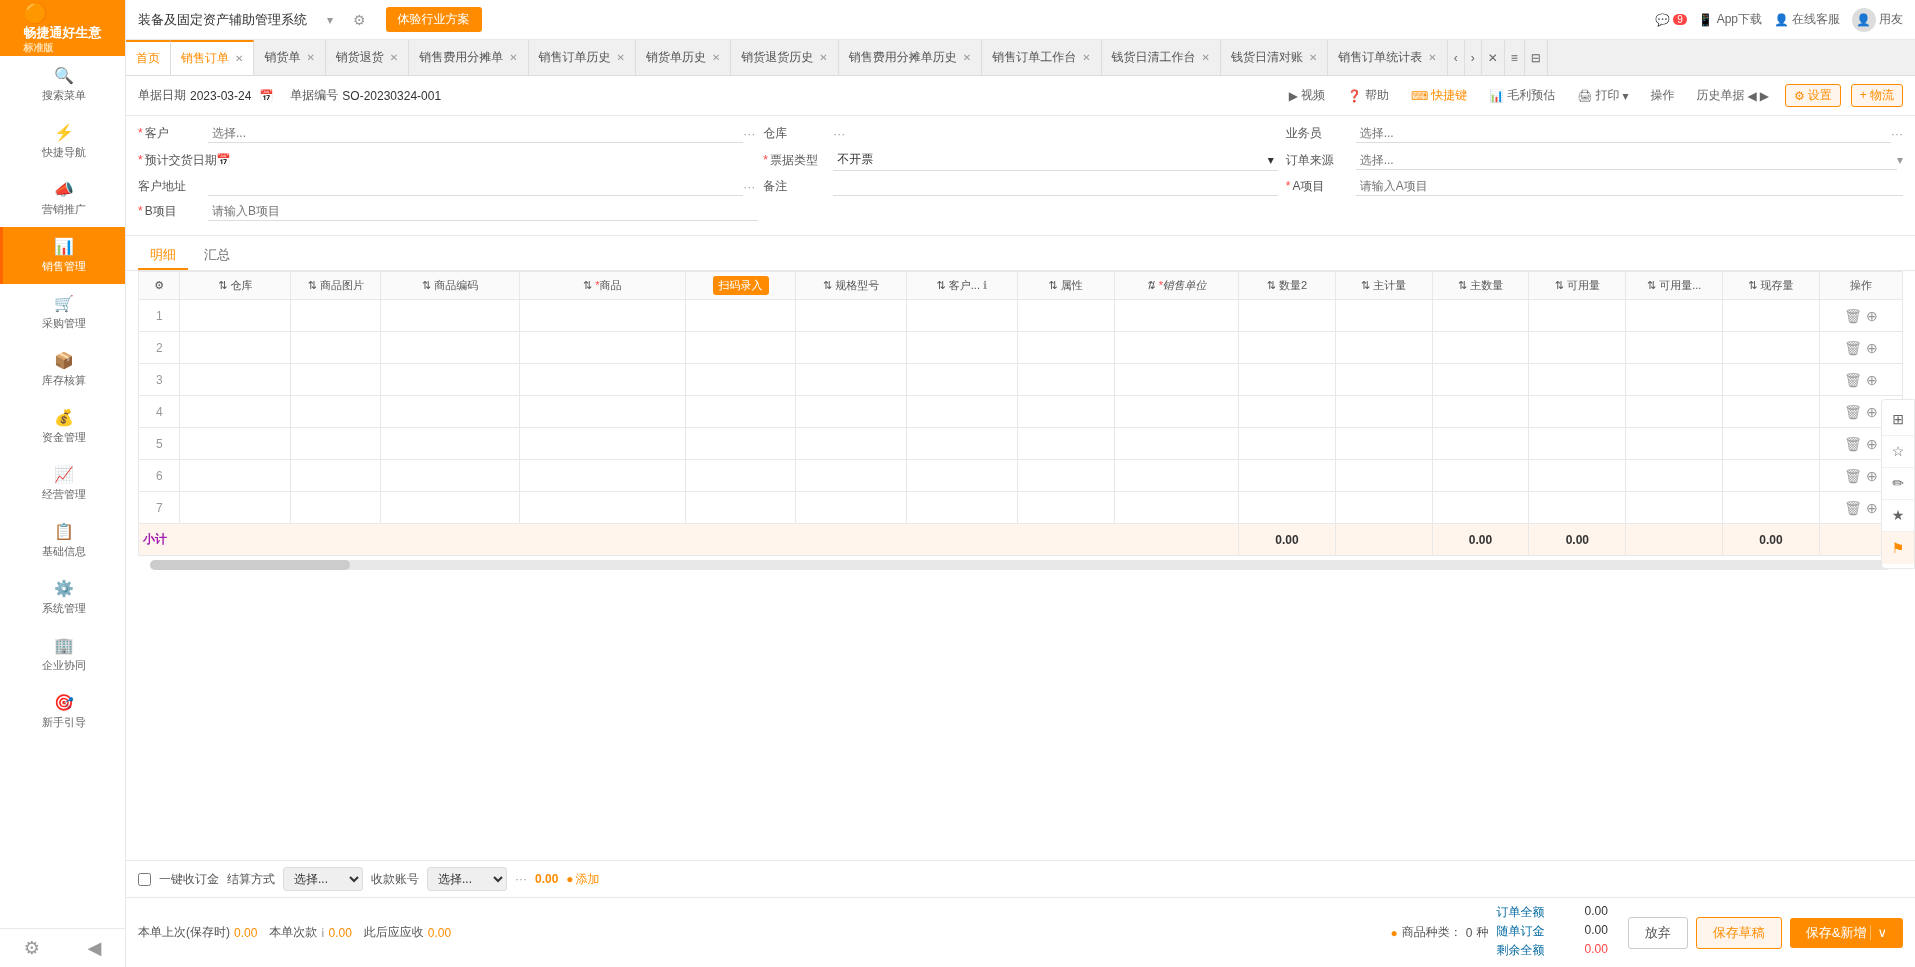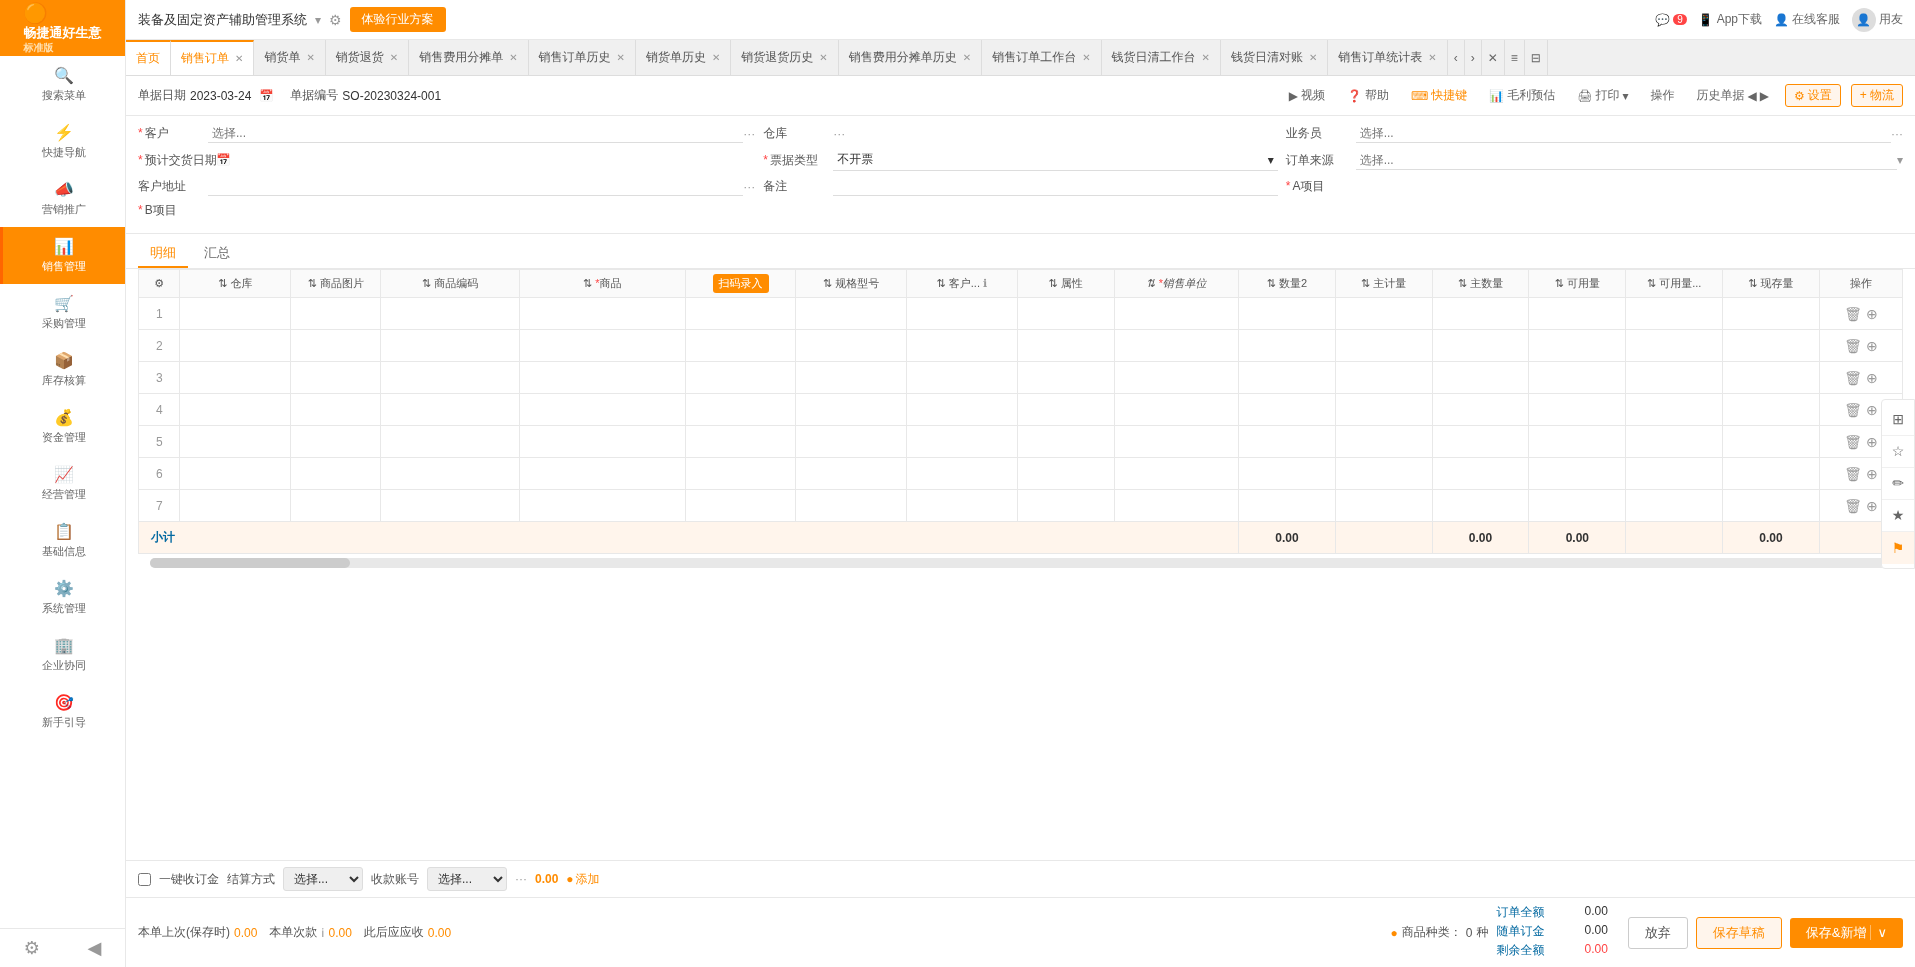--- a/index.html
+++ b/index.html
@@ -29,21 +29,21 @@
     .sidebar-bottom-item { cursor: pointer; color: #999; font-size: 18px; }
 
     
     .main-wrapper { margin-left: 126px; height: 100%; display: flex; flex-direction: column; }
 
     
     .top-header {
       height: 40px; background: #fff; border-bottom: 1px solid #e8e8e8;
       display: flex; align-items: center; padding: 0 12px; justify-content: space-between;
     }
-    .top-header-left { display: flex; align-items: center; gap: 8px; }
+    .top-header-left { display: flex; align-items: center; gap: 20px; }
     .system-name { font-size: 13px; color: #333; }
     .header-actions { display: flex; align-items: center; gap: 12px; }
     .header-btn { 
       background: #ff8c00; color: #fff; border: none; padding: 4px 12px;
       border-radius: 3px; cursor: pointer; font-size: 12px;
     }
     .header-icon-btn { color: #666; cursor: pointer; font-size: 12px; display: flex; align-items: center; gap: 3px; }
     .badge { background: #ff4444; color: #fff; border-radius: 10px; padding: 0 4px; font-size: 10px; }
 
     
@@ -126,21 +126,21 @@
     td {
       padding: 4px; border: 1px solid #e8e8e8; text-align: center;
       height: 32px; color: #333;
     }
     .row-num { color: #999; width: 30px; }
     .scan-btn {
       background: #ff8c00; color: #fff; border: none; padding: 2px 6px;
       border-radius: 3px; cursor: pointer; font-size: 11px;
     }
     .subtotal-row { background: #fff5ec; font-weight: bold; }
-    .subtotal-label { color: #0369a1; text-align: left; padding-left: 12px; }
+    .subtotal-label { color: #a21caf; text-align: left; padding-left: 4px; }
     .subtotal-value { color: #333; }
     .action-icons { display: flex; align-items: center; justify-content: center; gap: 4px; }
     .action-icon { color: #999; cursor: pointer; font-size: 14px; }
 
     
     .bottom-bar {
       border-top: 1px solid #e8e8e8; padding: 6px 12px;
       display: flex; align-items: center; justify-content: space-between;
       background: #fff;
     }
@@ -450,26 +450,28 @@
           <span class="field-label">客户地址</span>
           <input class="field-input" type="text" style="">
           <span class="more-btn">···</span>
         </div>
         <div class="field-group" style="flex:1;">
           <span class="field-label">备注</span>
           <input class="field-input" type="text" style="">
         </div>
         <div class="field-group" style="flex:1.2;">
           <span class="field-label field-required">A项目</span>
+          <input class="field-input" type="text" placeholder="请输入A项目" style="">
         </div>
       </div>
 
       <div class="form-row">
         <div class="field-group" style="flex:1.2;">
           <span class="field-label field-required">B项目</span>
+          <input class="field-input" type="text" placeholder="请输入B项目" style="">
         </div>
         <div style="flex:2.2;"></div>
       </div>
     </div>
 
     <div class="detail-tabs">
       <div class="detail-tab active">明细</div>
       <div class="detail-tab">汇总</div>
     </div>
 

